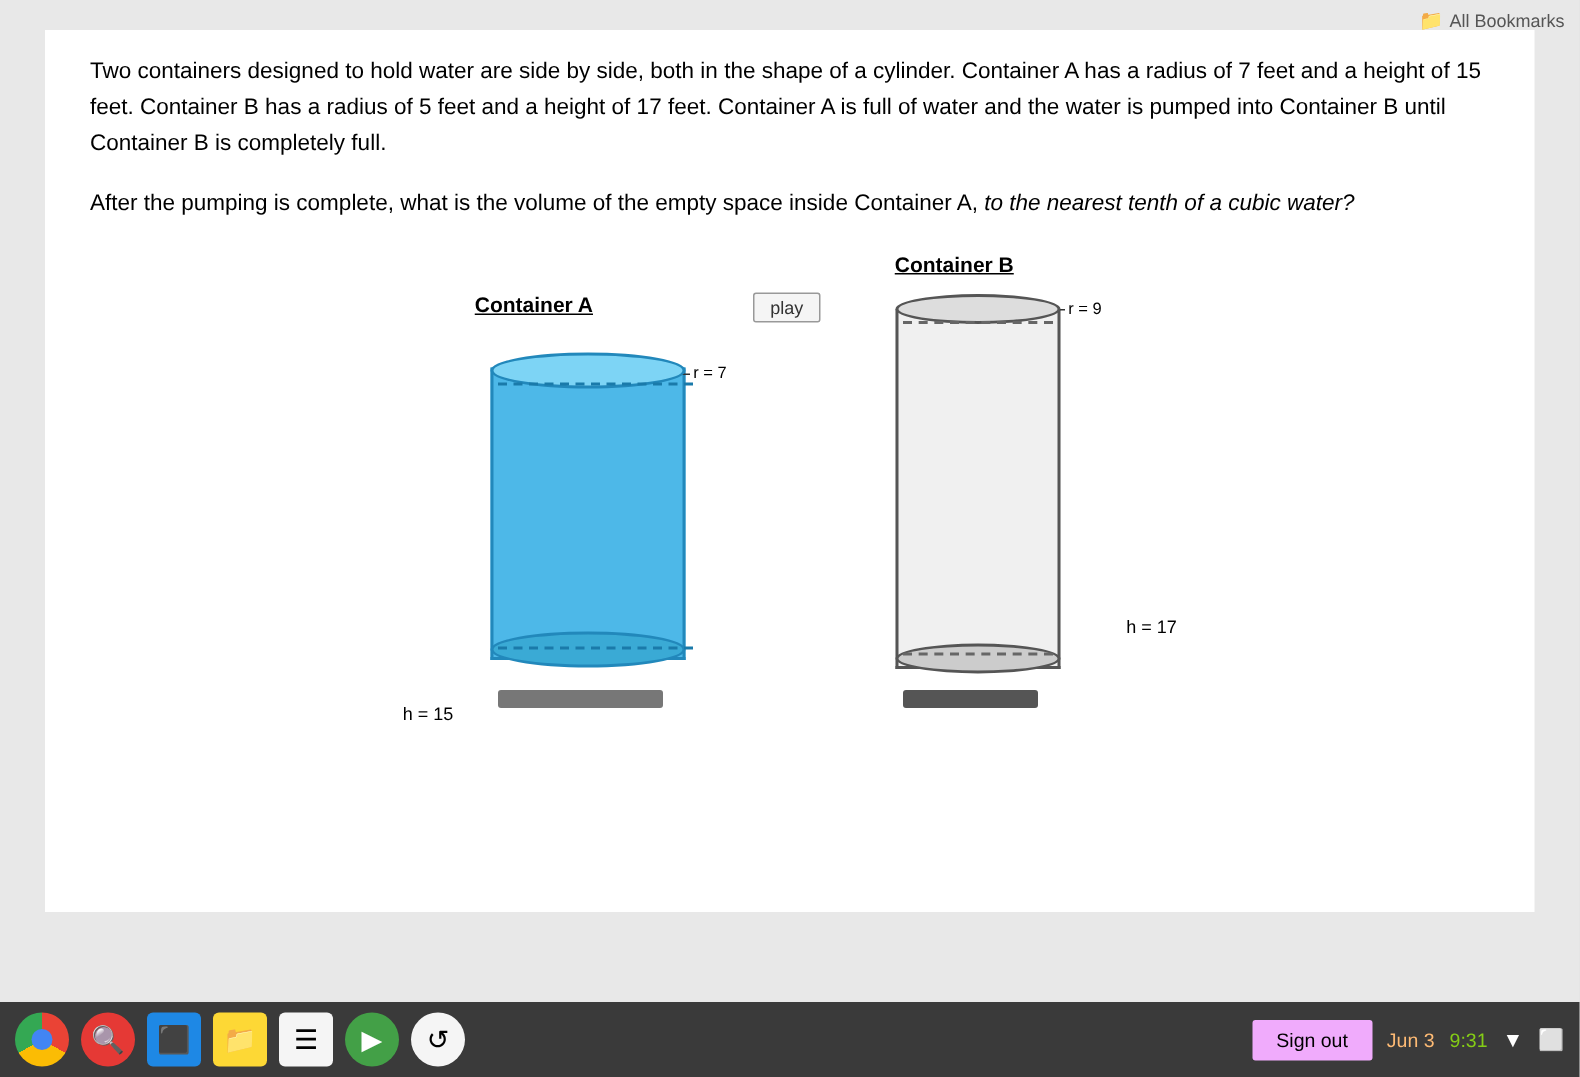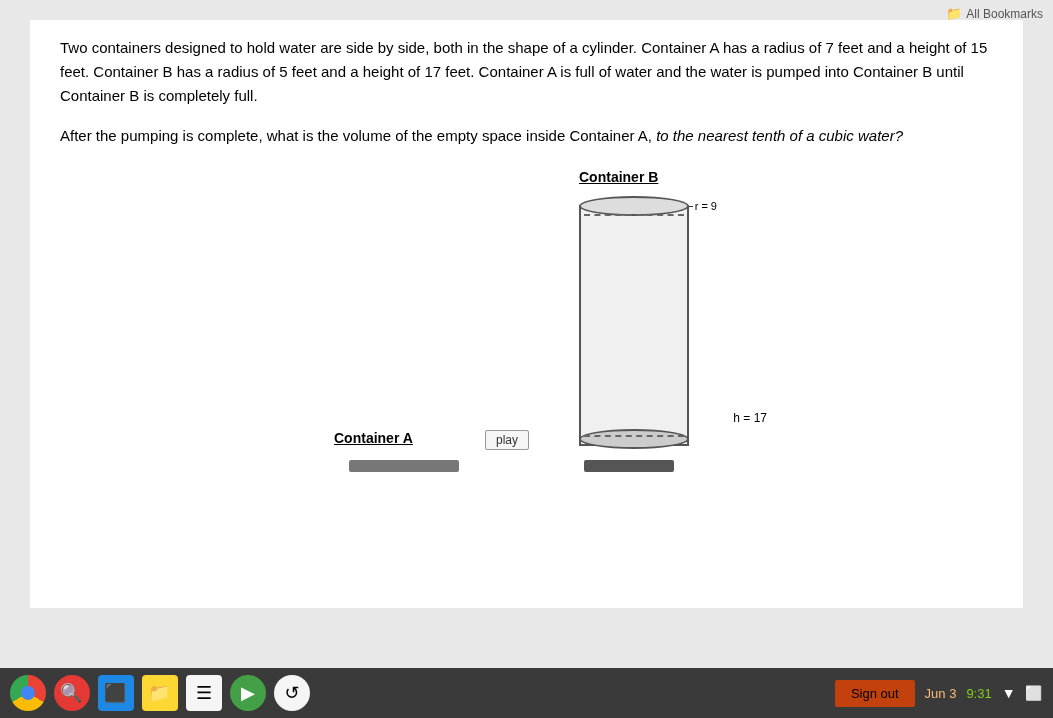--- a/index.html
+++ b/index.html
@@ -147,21 +147,21 @@
     }
 
     .taskbar-right {
       margin-left: auto;
       display: flex;
       align-items: center;
       gap: 10px;
     }
 
     .sign-out-btn {
-      background: #c2410c;
+      background: #f0abfc;
       border: none;
       padding: 6px 16px;
       font-size: 13px;
       cursor: pointer;
       border-radius: 2px;
       color: #000;
     }
 
     .taskbar-date {
       color: #fdba74;
@@ -239,20 +239,39 @@
     </div>
 
     <div class="diagram-container">
 
       <div class="cyl-a-area">
         <div style="display:flex; align-items:center; gap:12px; margin-bottom:8px;">
           <span class="container-label">Container A</span>
           <button class="play-btn">play</button>
         </div>
 
+        <div style="position:relative; width:160px; height:230px;">
+
+          <div style="position:absolute; top:20px; left:10px; width:130px; height:195px; background:#4db8e8; border-left:2px solid #2288bb; border-right:2px solid #2288bb; border-bottom:2px solid #2288bb;"></div>
+
+          <div style="position:absolute; top:10px; left:10px; width:130px; height:24px; border-radius:50%; background:#7dd4f5; border:2px solid #2288bb; z-index:2;"></div>
+
+          <div style="position:absolute; bottom:10px; left:10px; width:130px; height:24px; border-radius:50%; background:#3aaad5; border:2px solid #2288bb; z-index:2;"></div>
+
+          <div style="position:absolute; top:30px; left:15px; right:15px; border-top:2px dashed #1a7aaa; z-index:3;"></div>
+
+          <div style="position:absolute; bottom:22px; left:15px; right:15px; border-top:2px dashed #1a7aaa; z-index:3;"></div>
+
+          <div style="position:absolute; top:18px; right:-8px; display:flex; align-items:center;">
+            <div style="width:30px; height:1px; background:#333;"></div>
+            <span style="font-size:11px; margin-left:2px;">r = 7</span>
+          </div>
+
+          <div style="position:absolute; bottom:-28px; left:-48px; font-size:12px;">h = 15</div>
+        </div>
 
         <div style="width:110px; height:12px; background:#777; margin-top:5px; margin-left:15px; border-radius:2px;"></div>
       </div>
 
       <div class="cyl-b-area" style="margin-top:0;">
         <div style="margin-bottom:4px; margin-left:10px;">
           <span class="container-label">Container B</span>
         </div>
 
         <div style="position:relative; width:150px; height:265px;">

